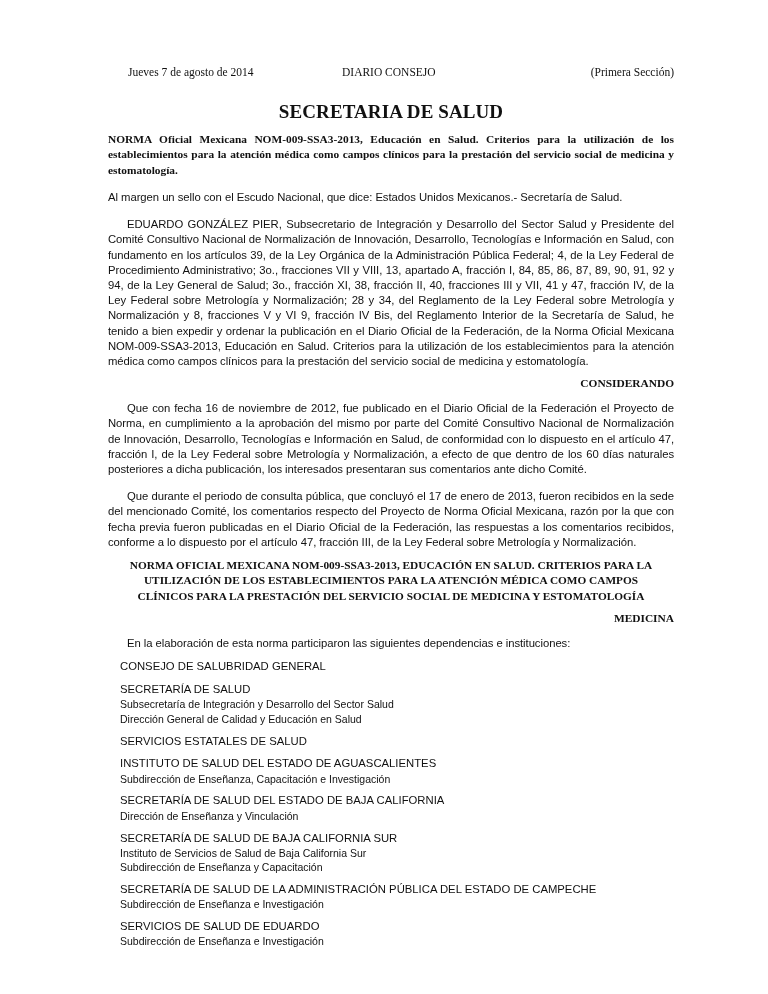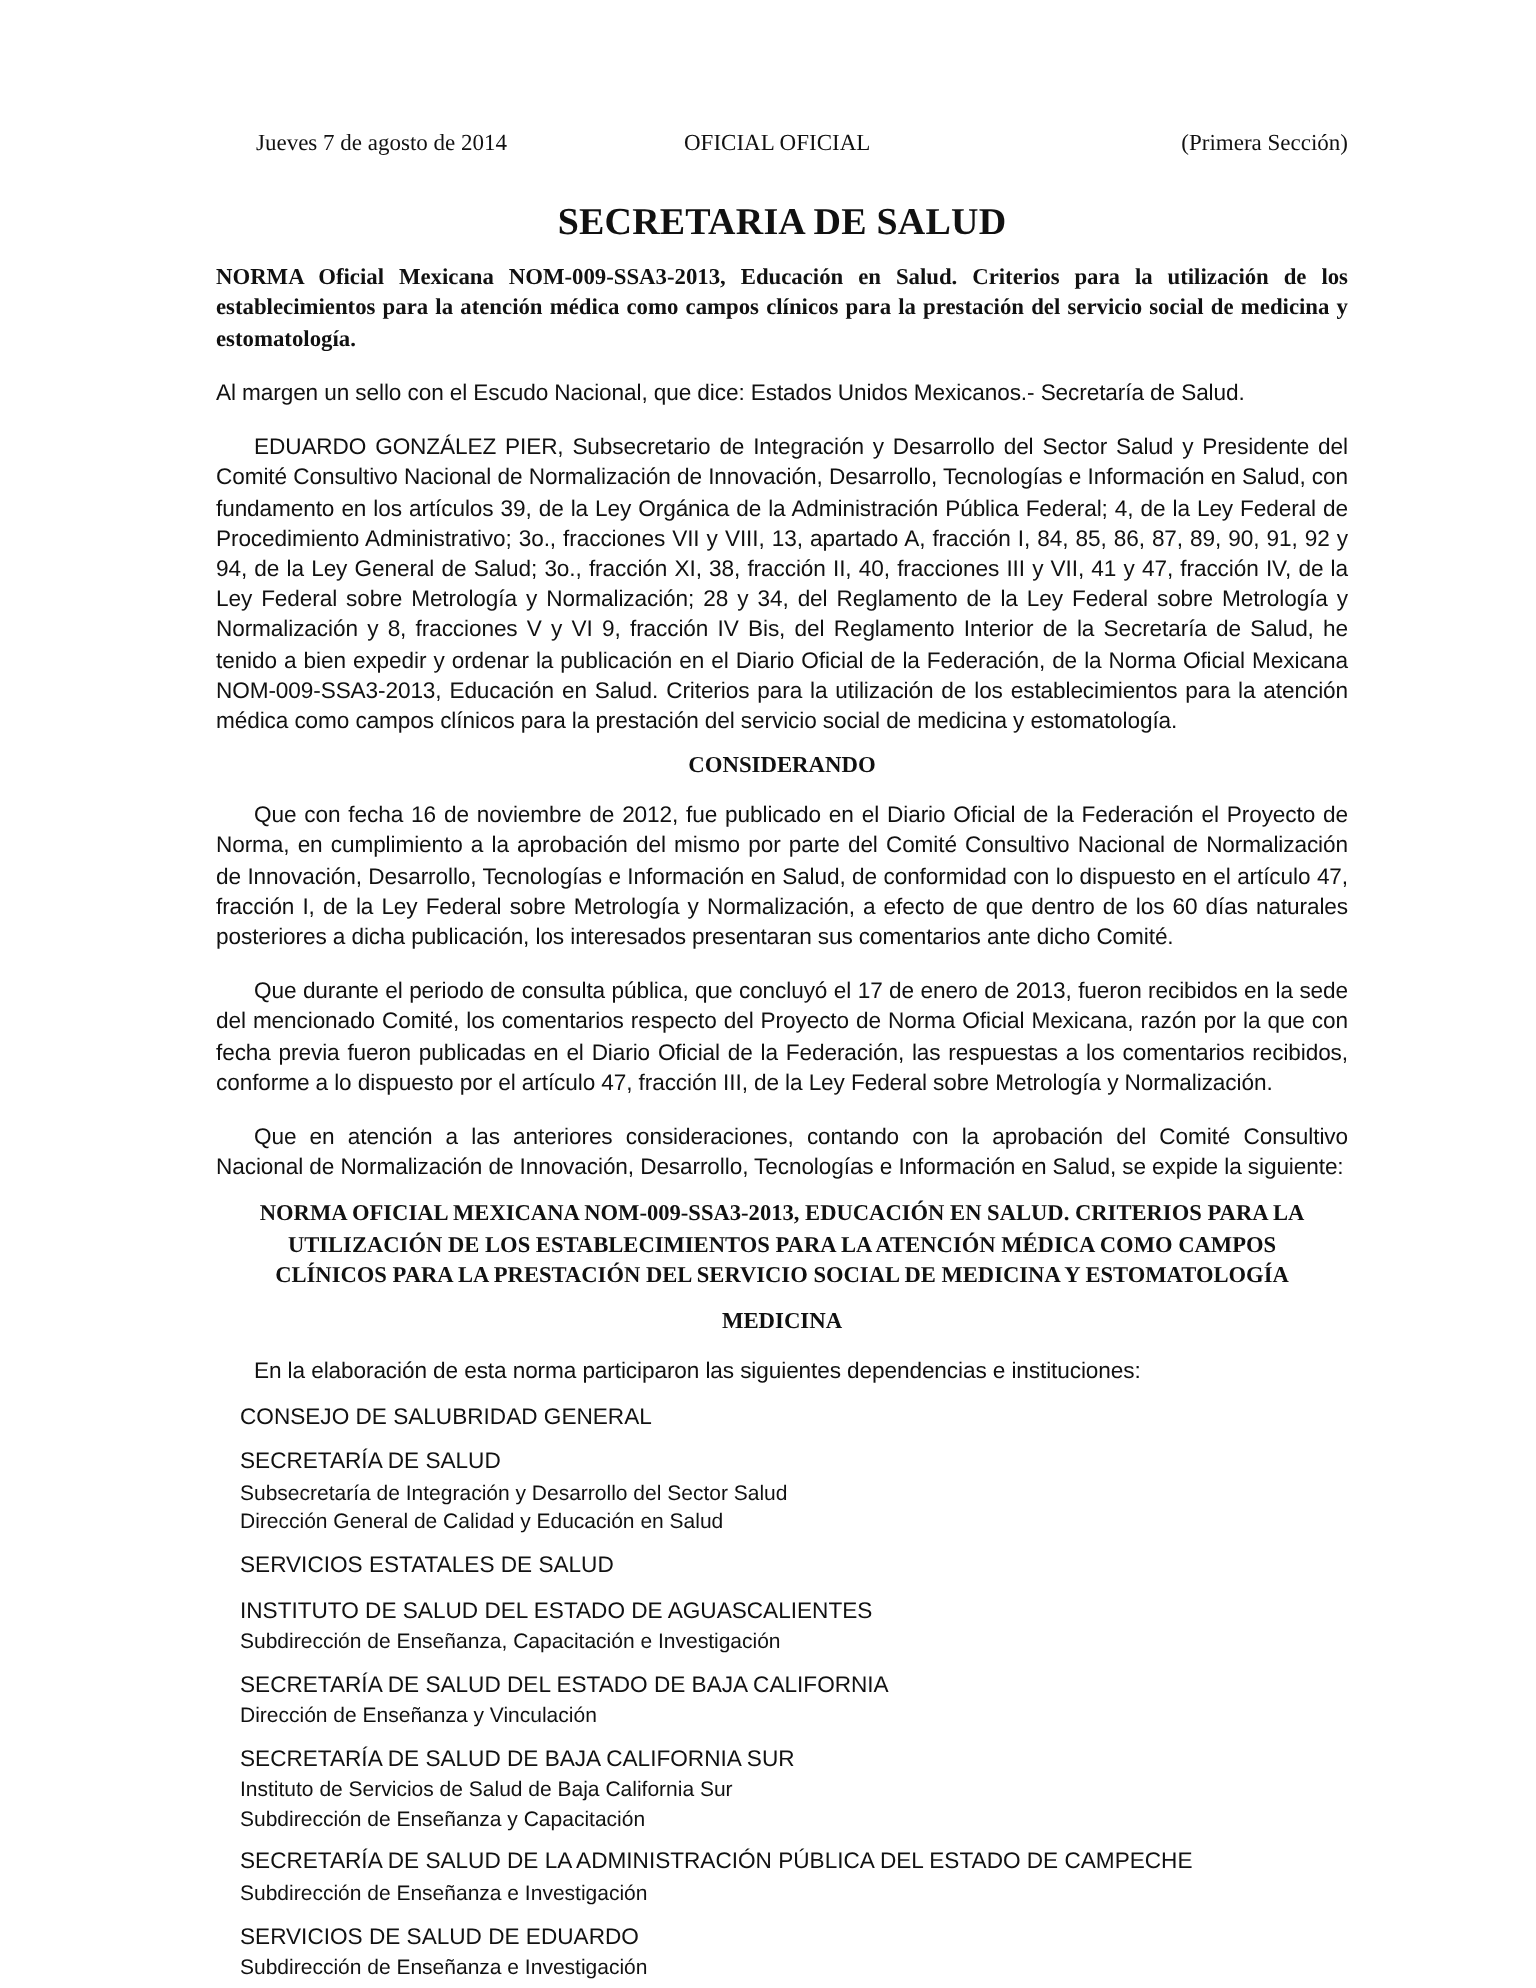--- a/index.html
+++ b/index.html
@@ -22,56 +22,55 @@
     font-family: "Liberation Serif", serif; font-weight: bold; font-size: 11.4px;
     text-align: justify; text-align-last: left; line-height: 15.3px; margin: 0 0 8px 0;
   }
   p.body {
     font-family: "Liberation Sans", sans-serif; font-size: 11.3px; line-height: 15.2px;
     text-align: justify; margin: 12px 0 8px 0; letter-spacing: -0.05px;
   }
   p.indent { text-indent: 19px; }
   .center-heading {
     font-family: "Liberation Serif", serif; font-weight: bold; font-size: 11.4px;
-    text-align: center; margin: 0 0 8px 0;
+    text-align: right; margin: 0 0 8px 0;
   }
   .decree-title {
     font-family: "Liberation Serif", serif; font-weight: bold; font-size: 11.3px;
     text-align: center; line-height: 15.4px; margin: 0 0 8px 0; padding: 0 8px;
   }
   .inst-list { margin-left: 12px; }
   .inst-group { margin: 0 0 7.5px 0; }
   .inst-name {
     font-family: "Liberation Sans", sans-serif; font-size: 11.3px; line-height: 15.2px; display: block;
   }
   .inst-sub {
     font-family: "Liberation Sans", sans-serif; font-size: 10.5px; line-height: 14.4px; display: block;
   }
 </style>
 </head>
 <body>
 
 <div class="page">
   <div class="running-header">
     <span class="rh-left">Jueves 7 de agosto de 2014</span>
-    <span class="rh-center">OFICIAL OFICIAL</span>
+    <span class="rh-center">DIARIO CONSEJO</span>
     <span class="rh-right">(Primera Sección)</span>
   </div>
 
   <div class="content">
     <div class="section-title">SECRETARIA DE SALUD</div>
     <div class="norma-heading">NORMA Oficial Mexicana NOM-009-SSA3-2013, Educación en Salud. Criterios para la utilización de los establecimientos para la atención médica como campos clínicos para la prestación del servicio social de medicina y estomatología.</div>
 
     <p class="body">Al margen un sello con el Escudo Nacional, que dice: Estados Unidos Mexicanos.- Secretaría de Salud.</p>
     <p class="body indent">EDUARDO GONZÁLEZ PIER, Subsecretario de Integración y Desarrollo del Sector Salud y Presidente del Comité Consultivo Nacional de Normalización de Innovación, Desarrollo, Tecnologías e Información en Salud, con fundamento en los artículos 39, de la Ley Orgánica de la Administración Pública Federal; 4, de la Ley Federal de Procedimiento Administrativo; 3o., fracciones VII y VIII, 13, apartado A, fracción I, 84, 85, 86, 87, 89, 90, 91, 92 y 94, de la Ley General de Salud; 3o., fracción XI, 38, fracción II, 40, fracciones III y VII, 41 y 47, fracción IV, de la Ley Federal sobre Metrología y Normalización; 28 y 34, del Reglamento de la Ley Federal sobre Metrología y Normalización y 8, fracciones V y VI 9, fracción IV Bis, del Reglamento Interior de la Secretaría de Salud, he tenido a bien expedir y ordenar la publicación en el Diario Oficial de la Federación, de la Norma Oficial Mexicana NOM-009-SSA3-2013, Educación en Salud. Criterios para  la utilización de los establecimientos para la atención médica como campos clínicos para la prestación del servicio social de medicina y estomatología.</p>
 
     <div class="center-heading">CONSIDERANDO</div>
     <p class="body indent">Que con fecha 16 de noviembre de 2012, fue publicado en el Diario Oficial de la Federación el Proyecto de Norma, en cumplimiento a la aprobación del mismo por parte del Comité Consultivo Nacional de Normalización de Innovación, Desarrollo, Tecnologías e Información en Salud, de conformidad con lo dispuesto en el artículo 47, fracción I, de la Ley Federal sobre Metrología y Normalización, a efecto de que dentro de los 60 días naturales posteriores a dicha publicación, los interesados presentaran sus comentarios ante dicho Comité.</p>
     <p class="body indent">Que durante el periodo de consulta pública, que concluyó el 17 de enero de 2013, fueron recibidos en  la sede del mencionado Comité, los comentarios respecto del Proyecto de Norma Oficial Mexicana, razón por la que con fecha previa fueron publicadas en el Diario Oficial de la Federación, las respuestas a los comentarios recibidos, conforme a lo dispuesto por el artículo 47, fracción III, de la Ley Federal sobre Metrología y Normalización.</p>
-    <p class="body indent">Que en atención a las anteriores consideraciones, contando con la aprobación del Comité Consultivo Nacional de Normalización de Innovación, Desarrollo, Tecnologías e Información en Salud, se expide la siguiente:</p>
 
     <div class="decree-title">NORMA OFICIAL MEXICANA NOM-009-SSA3-2013, EDUCACIÓN EN SALUD. CRITERIOS PARA LA UTILIZACIÓN DE LOS ESTABLECIMIENTOS PARA LA ATENCIÓN MÉDICA COMO CAMPOS CLÍNICOS PARA LA PRESTACIÓN DEL SERVICIO SOCIAL DE MEDICINA Y ESTOMATOLOGÍA</div>
 
     <div class="center-heading">MEDICINA</div>
     <p class="body indent">En la elaboración de esta norma participaron las siguientes dependencias e instituciones:</p>
 
     <div class="inst-list">
       <div class="inst-group">
         <span class="inst-name">CONSEJO DE SALUBRIDAD GENERAL</span>
       </div>

